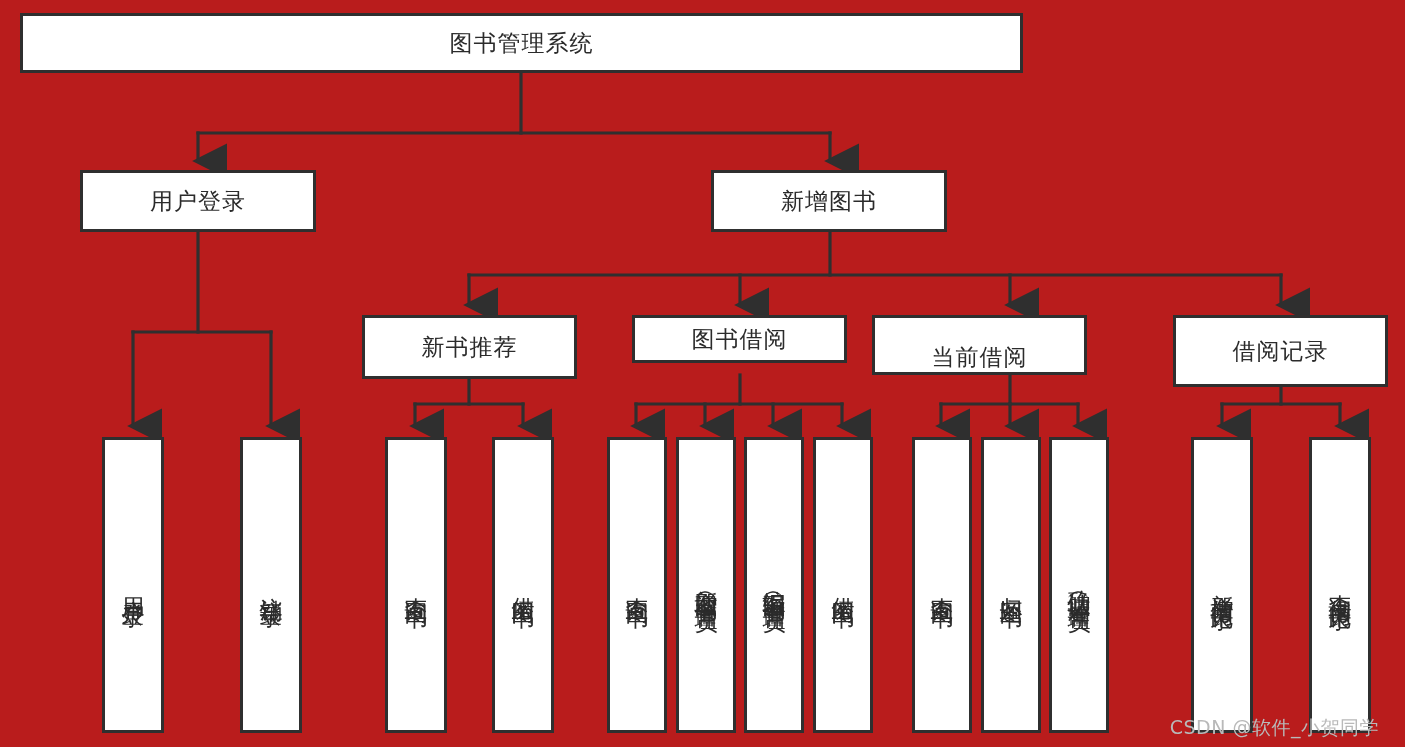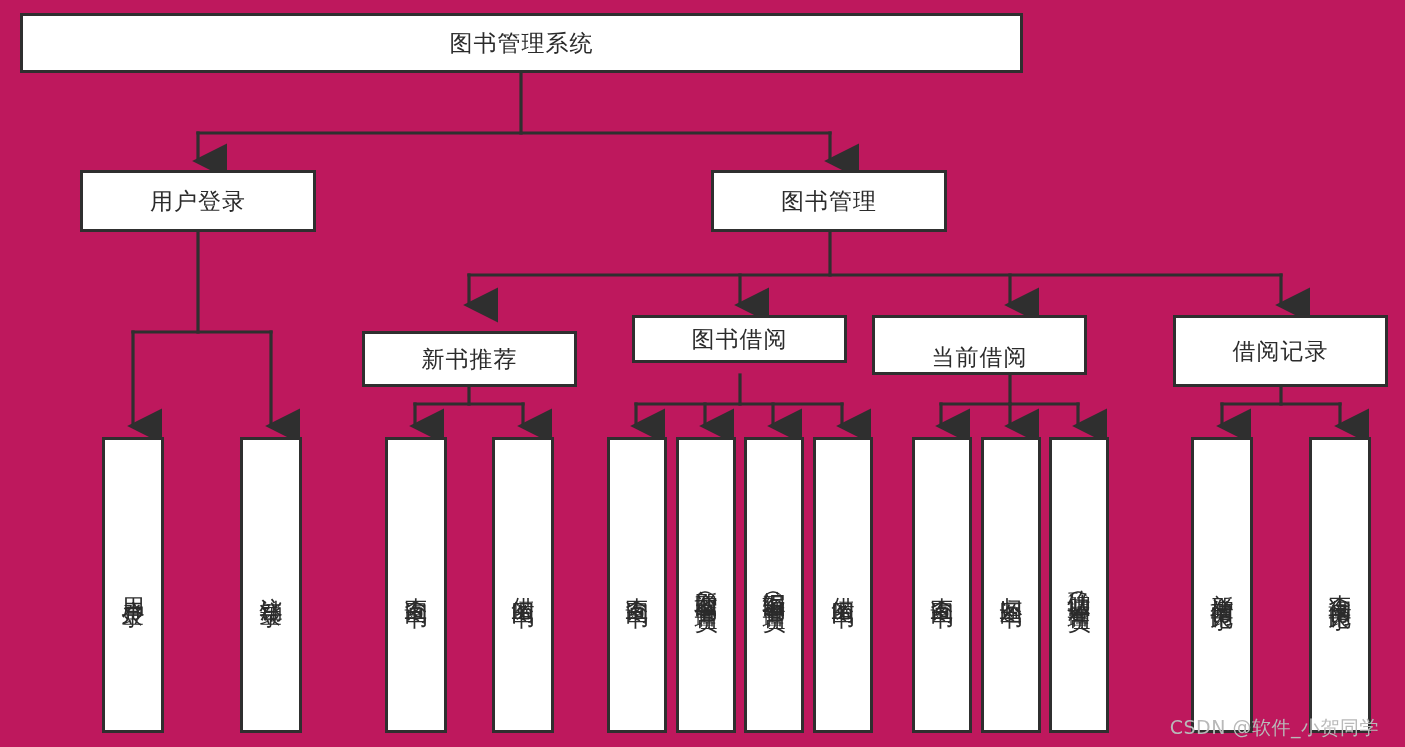--- a/index.html
+++ b/index.html
@@ -7,21 +7,21 @@
     padding: 0;
     background: #ffffff;
   }
   body {
     font-family: "DejaVu Sans", "Liberation Sans", sans-serif;
   }
   #canvas {
     position: relative;
     width: 1405px;
     height: 747px;
-    background: #be185d;
+    background: #b91c1c;
     overflow: hidden;
   }
   #edges {
     position: absolute;
     left: 0;
     top: 0;
     width: 1405px;
     height: 747px;
     pointer-events: none;
   }
@@ -122,24 +122,24 @@
   </svg>
 
   <div class="node" style="left:20px; top:13px; width:1003px; height:60px;">
     <span class="label">图书管理系统</span>
   </div>
 
   <div class="node" style="left:80px; top:170px; width:236px; height:62px;">
     <span class="label">用户登录</span>
   </div>
   <div class="node" style="left:711px; top:170px; width:236px; height:62px;">
-    <span class="label">图书管理</span>
+    <span class="label">新增图书</span>
   </div>
 
-  <div class="node" style="left:362px; top:331px; width:215px; height:56px;">
+  <div class="node" style="left:362px; top:315px; width:215px; height:64px;">
     <span class="label">新书推荐</span>
   </div>
   <div class="node" style="left:632px; top:315px; width:215px; height:48px;">
     <span class="label">图书借阅</span>
   </div>
   <div class="node" style="left:872px; top:315px; width:215px; height:60px;align-items:flex-end;">
     <span class="label">当前借阅</span>
   </div>
   <div class="node" style="left:1173px; top:315px; width:215px; height:72px;">
     <span class="label">借阅记录</span>

